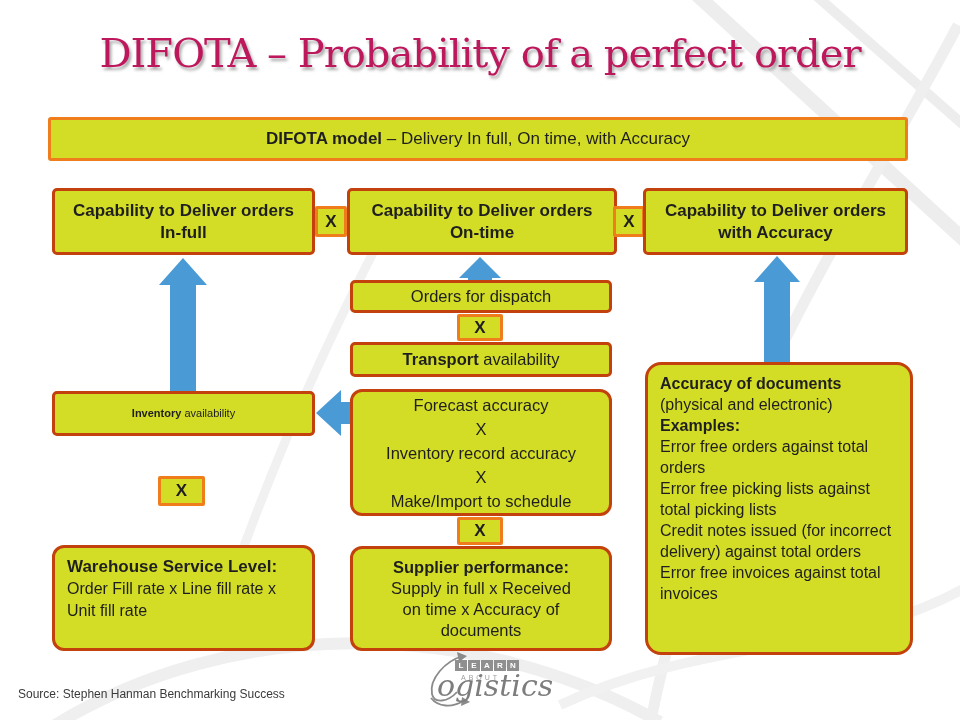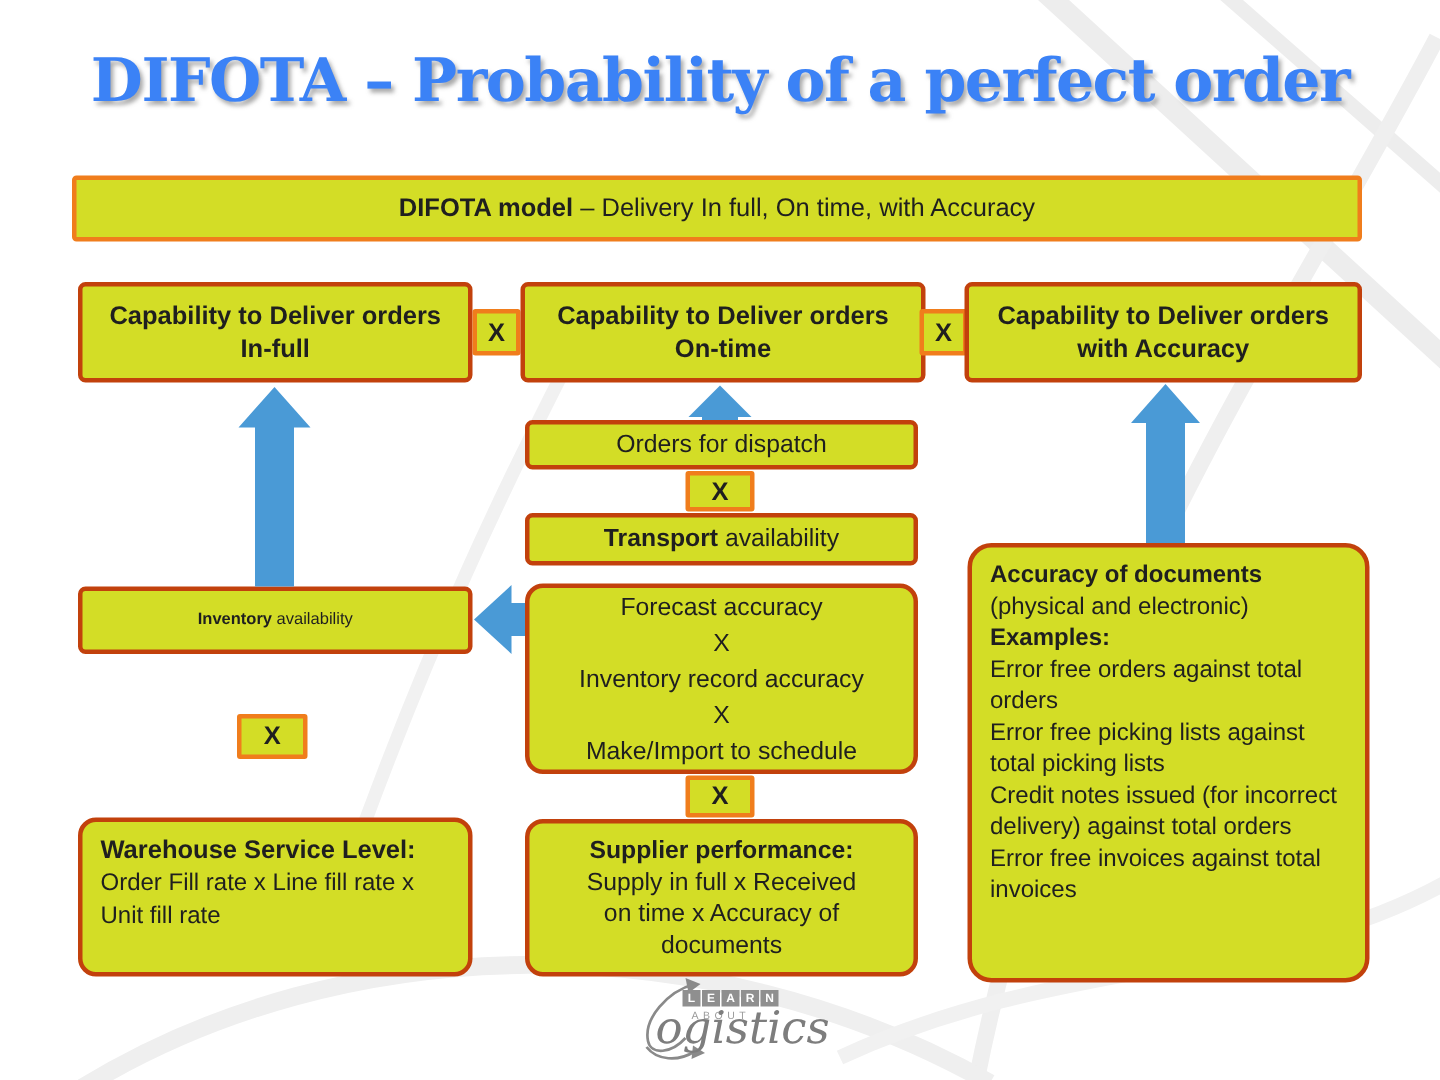--- a/index.html
+++ b/index.html
@@ -2,22 +2,22 @@
 <html><head>
 <meta charset="utf-8">
 <style>
   html,body{margin:0;padding:0;background:#fff;}
   .stage{position:relative;width:960px;height:720px;background:#ffffff;overflow:hidden;
          font-family:"Liberation Sans",sans-serif;color:#1f1f1f;}
   svg.bg{position:absolute;left:0;top:0;z-index:0;}
   .layer{position:absolute;left:0;top:0;width:960px;height:720px;z-index:1;}
 
   .title{position:absolute;left:0;right:0;top:30px;text-align:center;
-         font-family:"DejaVu Serif",serif;font-weight:700;font-size:40px;letter-spacing:-1px;
-         color:#3b82f6;text-shadow:2px 3px 3px rgba(100,100,100,0.55);}
+         font-family:"DejaVu Serif",serif;font-weight:400;font-size:40px;letter-spacing:-1px;
+         color:#be185d;text-shadow:2px 3px 3px rgba(100,100,100,0.55);}
 
   .gbox{position:absolute;box-sizing:border-box;background:#d3dd26;border:3px solid #c2410c;
         border-radius:5px;display:flex;align-items:center;justify-content:center;
         text-align:center;line-height:1.25;}
   .banner{left:48px;top:117px;width:860px;height:44px;border-color:#f07d1c;border-radius:3px;
           font-size:17px;}
   .capbox{top:188px;height:67px;font-weight:700;font-size:17px;padding:4px 14px;}
   .xbox{position:absolute;box-sizing:border-box;background:#d3dd26;border:3px solid #f07d1c;
         border-radius:2px;display:flex;align-items:center;justify-content:center;
         font-weight:700;font-size:17px;color:#1f1f1f;}
@@ -114,20 +114,21 @@
       <div>Error free invoices against total invoices</div>
     </div>
 
     <svg width="960" height="720" viewBox="0 0 960 720" style="position:absolute;left:0;top:0;pointer-events:none;">
       <polygon class="arrow" points="183,258 207,285 196,285 196,391 170,391 170,285 159,285"></polygon>
       <polygon class="arrow" points="480,257 501,278 492,278 492,280 468,280 468,278 459,278"></polygon>
       <polygon class="arrow" points="777,256 800,282 790,282 790,362 764,362 764,282 754,282"></polygon>
       <polygon class="arrow" points="316,413 341,390 341,402 350,402 350,424 341,424 341,436"></polygon>
     </svg>
 
+    <div class="source">Source: Stephen Hanman Benchmarking Success</div>
 
     <svg width="55" height="60" viewBox="0 0 55 60" style="position:absolute;left:418px;top:650px;">
       <path d="M45,6 C27,11 11,29 14,44 C16,54 30,52 39,42" stroke="#8a8a8a" stroke-width="1.8" fill="none"></path>
       <polygon points="39,2 49,6 41,12" fill="#8a8a8a"></polygon>
       <path d="M13,48 C20,57 34,58 45,51" stroke="#8a8a8a" stroke-width="1.8" fill="none"></path>
       <polygon points="44,47 52,52 43,56" fill="#8a8a8a"></polygon>
     </svg>
     <div class="logo-tiles">
       <span class="tile">L</span>
       <span class="tile">E</span>

